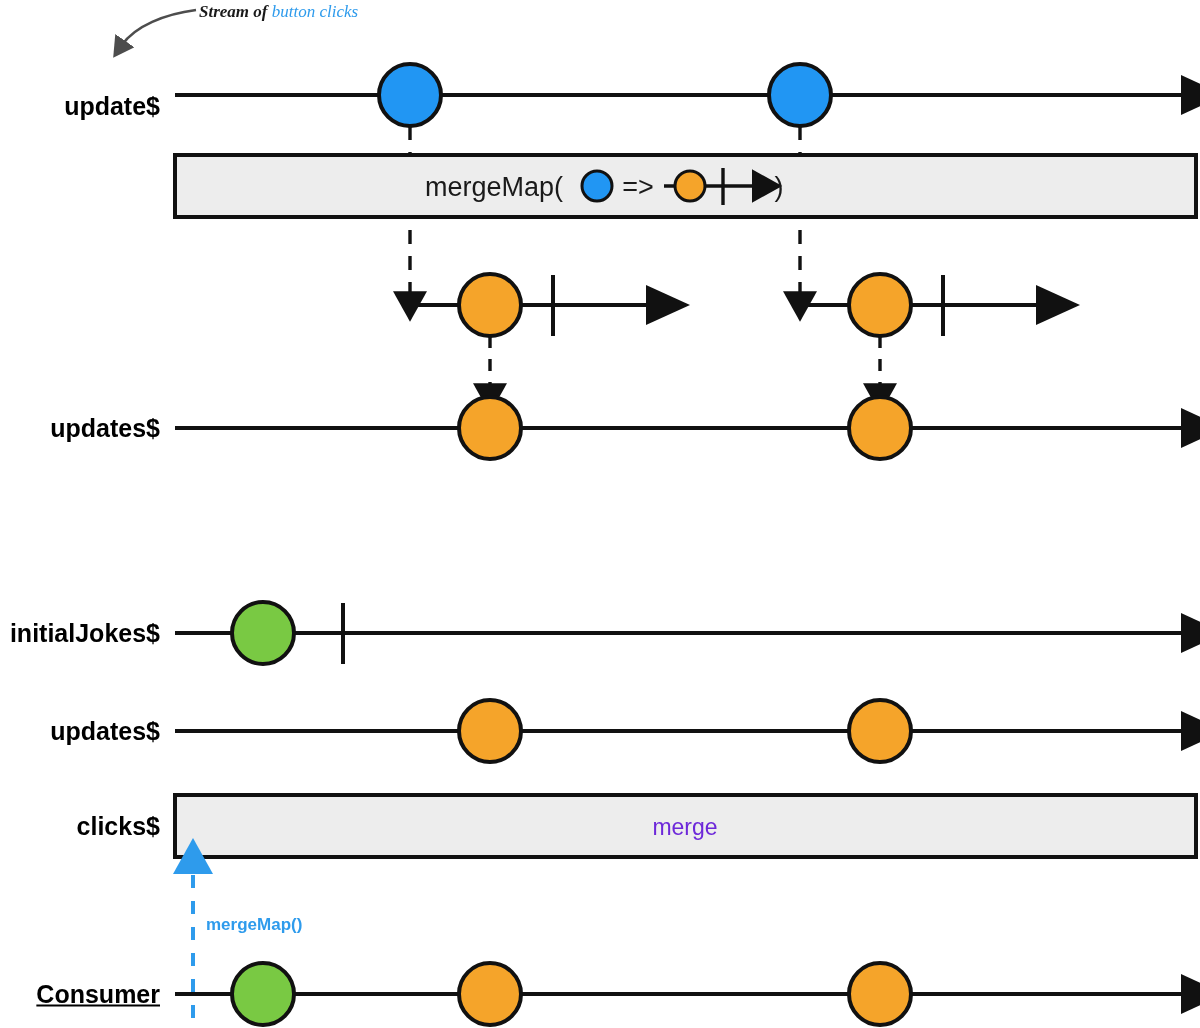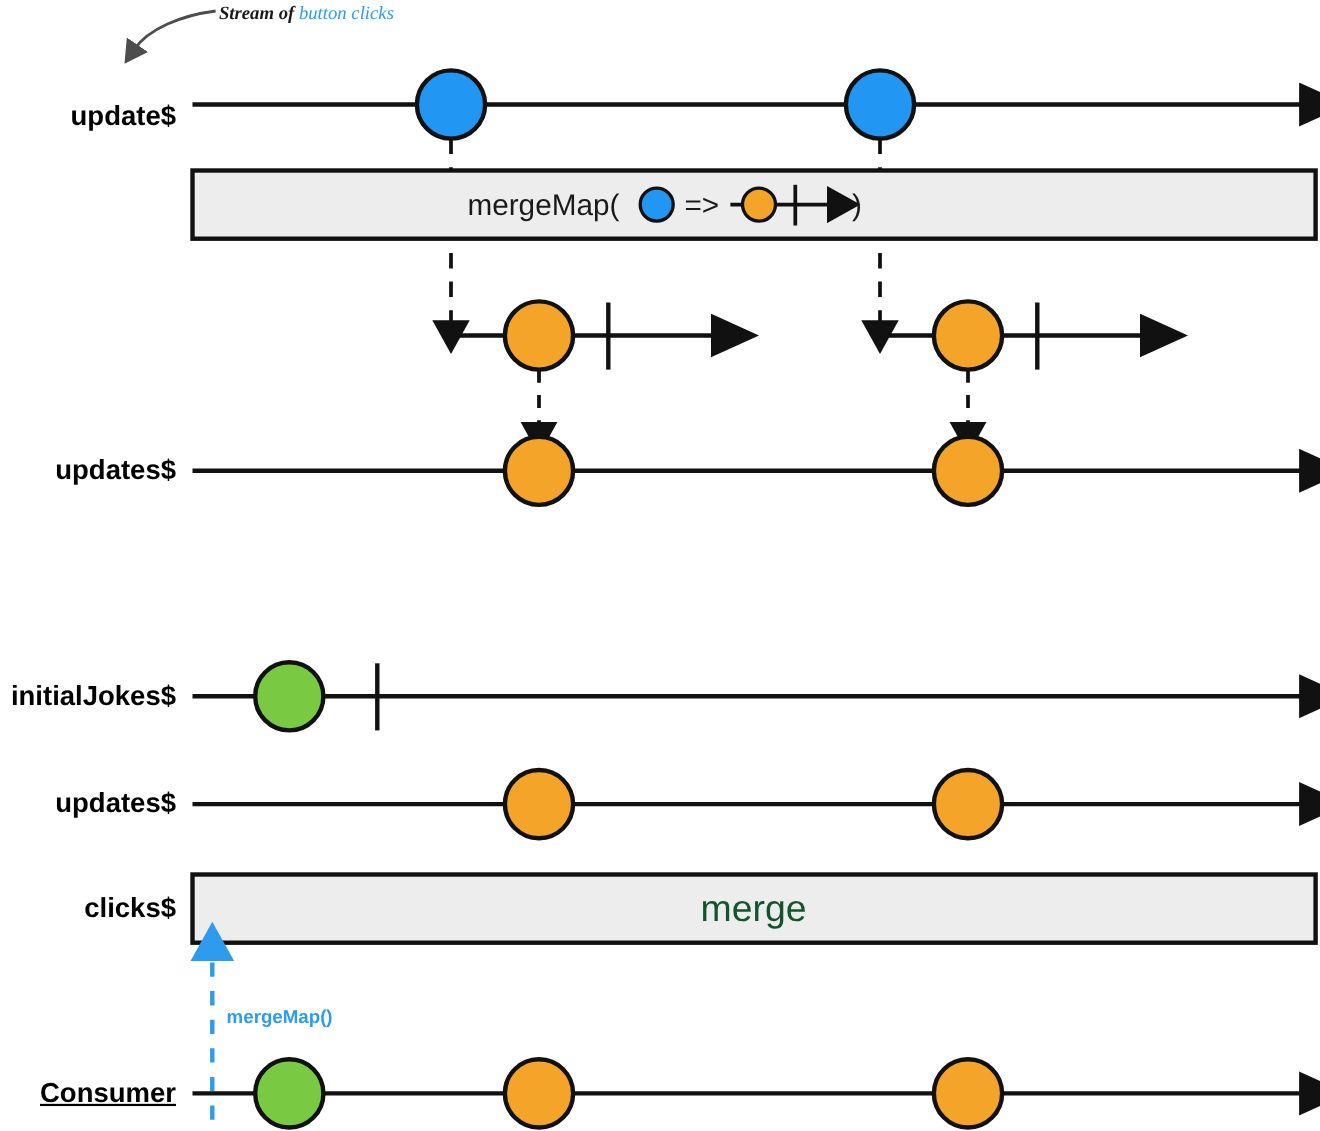--- a/index.html
+++ b/index.html
@@ -37,22 +37,22 @@
     position:absolute;
     font-family:"Liberation Sans", sans-serif;
     font-size:27px;
     color:#1a1a1a;
     white-space:nowrap;
     transform:translate(-50%,-50%);
   }
   .merge-text {
     position:absolute;
     font-family:"Liberation Sans", sans-serif;
-    font-size:34px;
-    color:#14532d;
+    font-size:23px;
+    color:#6d28d9;
     white-space:nowrap;
     transform:translate(-50%,-50%);
   }
   .sub-text {
     position:absolute;
     font-family:"Liberation Sans", sans-serif;
     font-weight:bold;
     font-size:17px;
     color:#2e9bec;
     white-space:nowrap;

